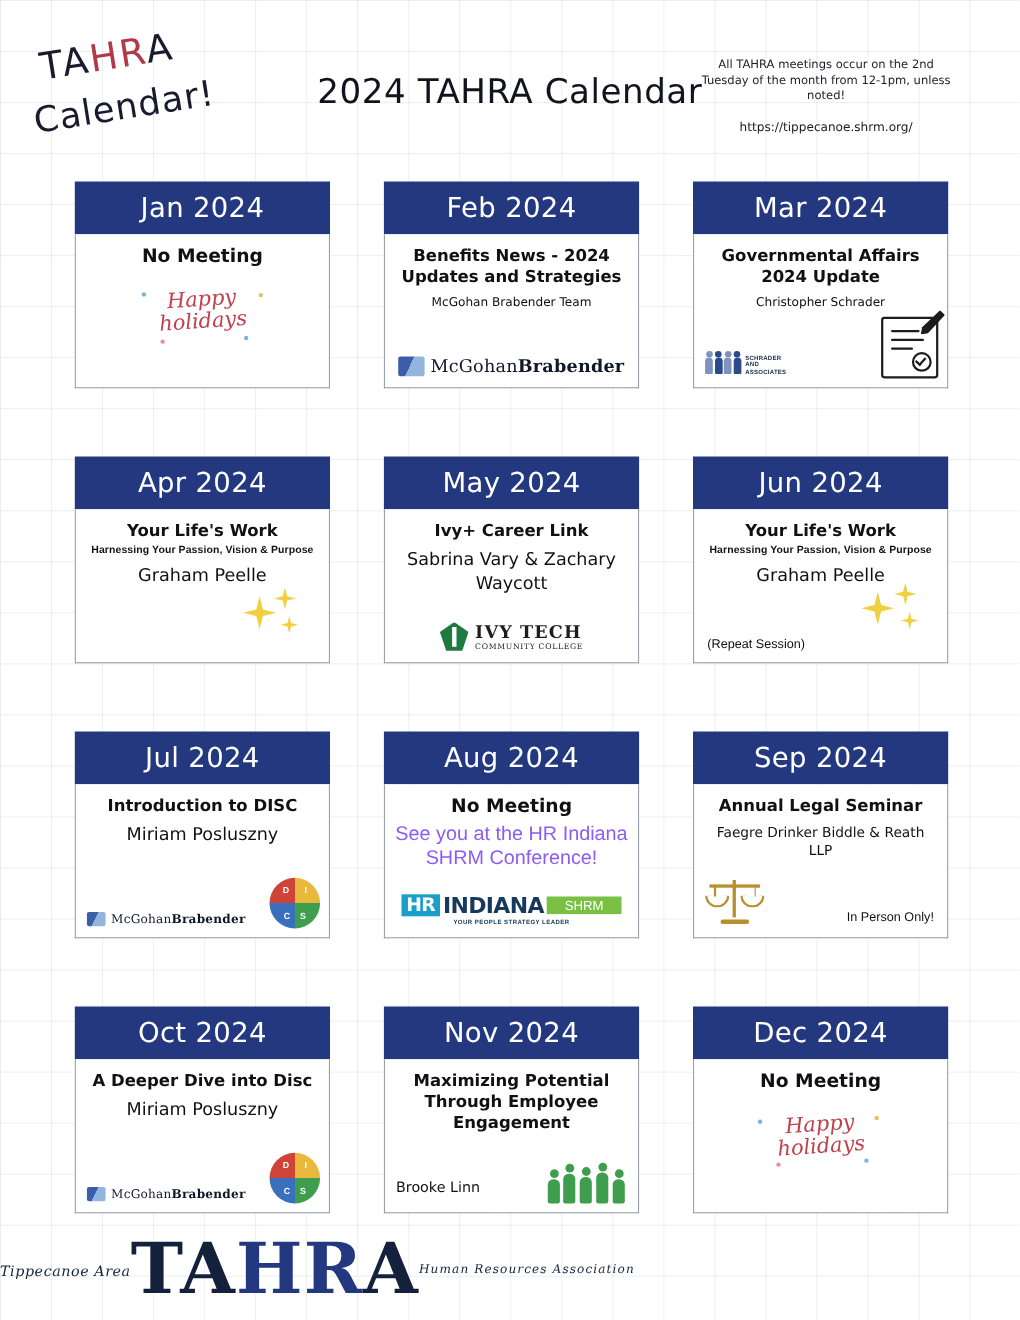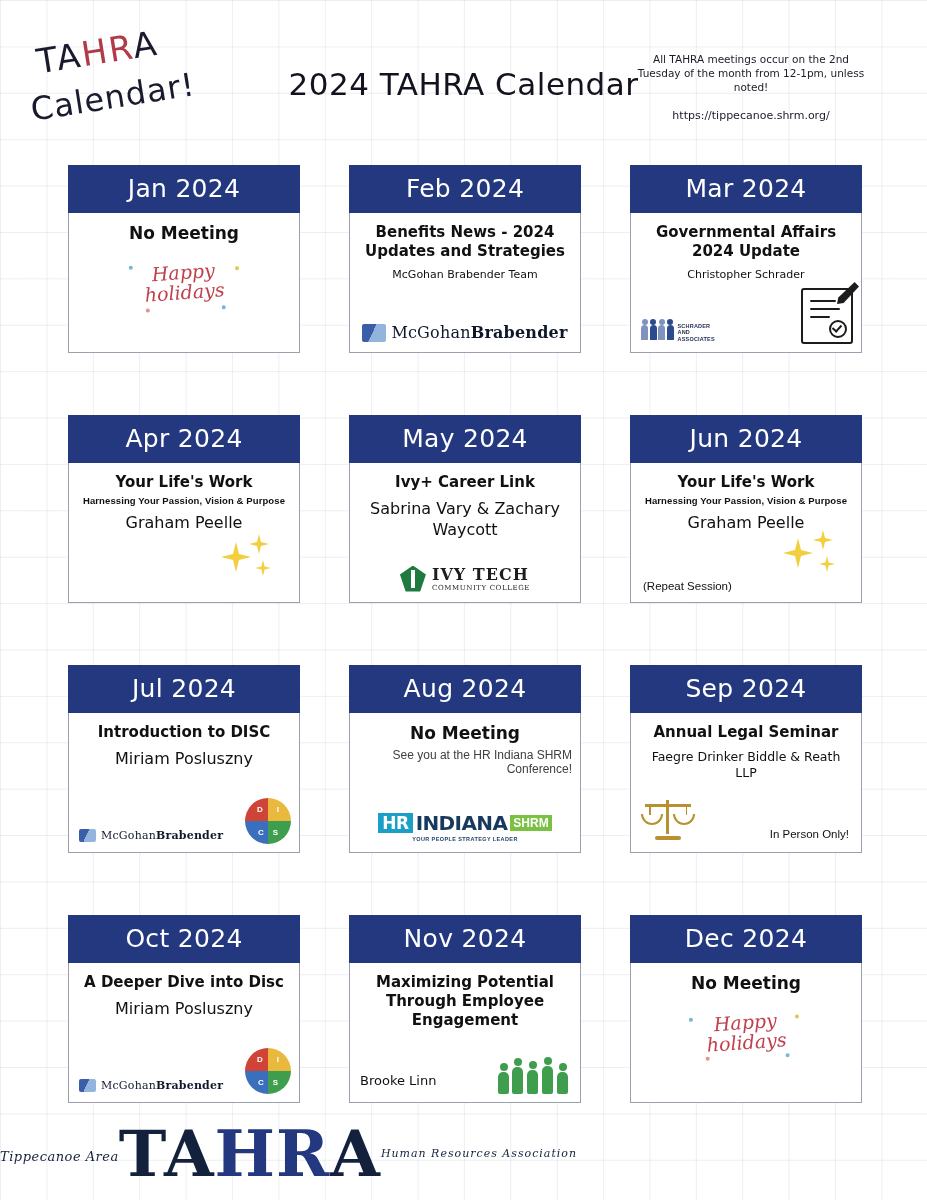--- a/index.html
+++ b/index.html
@@ -143,23 +143,22 @@
     line-height: 1.3;
     font-family: "DejaVu Sans", sans-serif;
   }
   .m-speaker.sm { font-size: 11px; }
   .m-note {
     font-size: 11.5px;
     color: #111;
     margin-top: 6px;
   }
   .m-extra {
-    font-size: 12px;
-    color: #404040;
-    text-align: right;
+    font-size: 18px;
+    color: #8b5cf6;
   }
 
   
   .holiday-mark {
     margin: 8px auto 0;
     width: 120px;
     height: 62px;
     position: relative;
     color: #c0404c;
     font-family: "DejaVu Serif", serif;
@@ -342,23 +341,23 @@
   .hrin-ind {
     color: #17395e;
     font-weight: bold;
     font-size: 20px;
     letter-spacing: -.6px;
     font-family: "DejaVu Sans", sans-serif;
   }
   .hrin-shrm {
     background: #7ac143;
     color: #fff;
-    font-weight: bold;
+    font-weight: normal;
     font-size: 12px;
-    padding: 1px 3px;
+    padding: 1px 16px;
     text-align: right;
   }
   .hrin-tag {
     font-size: 5.5px;
     color: #17395e;
     letter-spacing: .4px;
     margin-top: 1px;
     font-weight: bold;
   }
 

